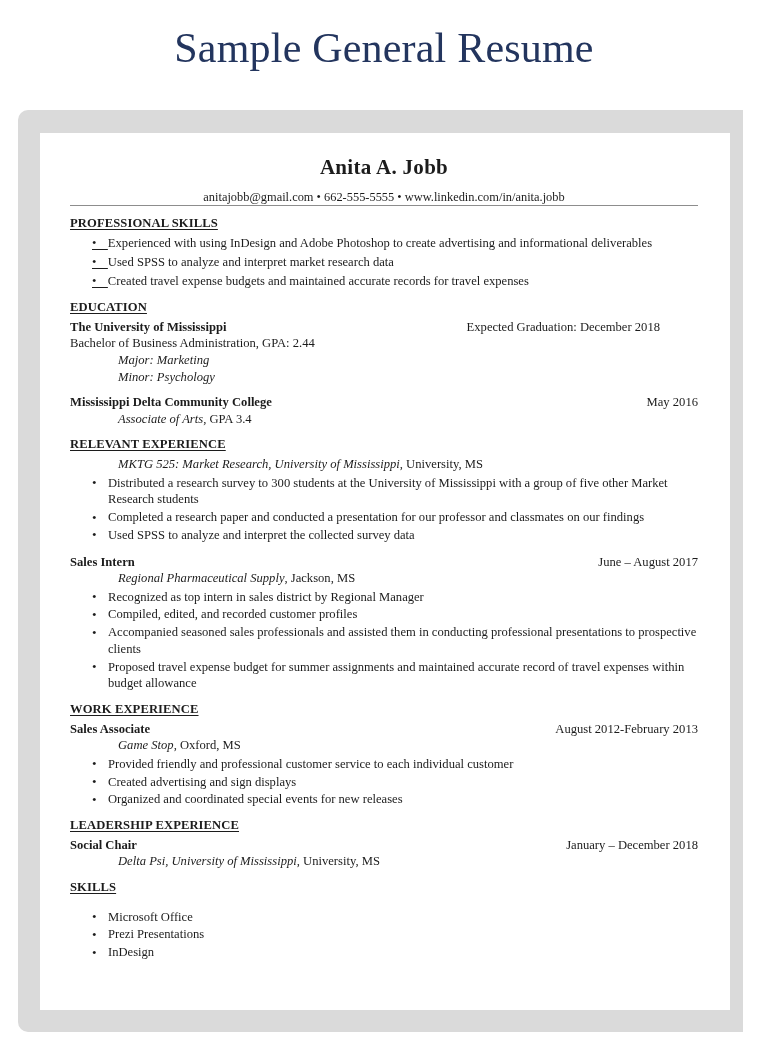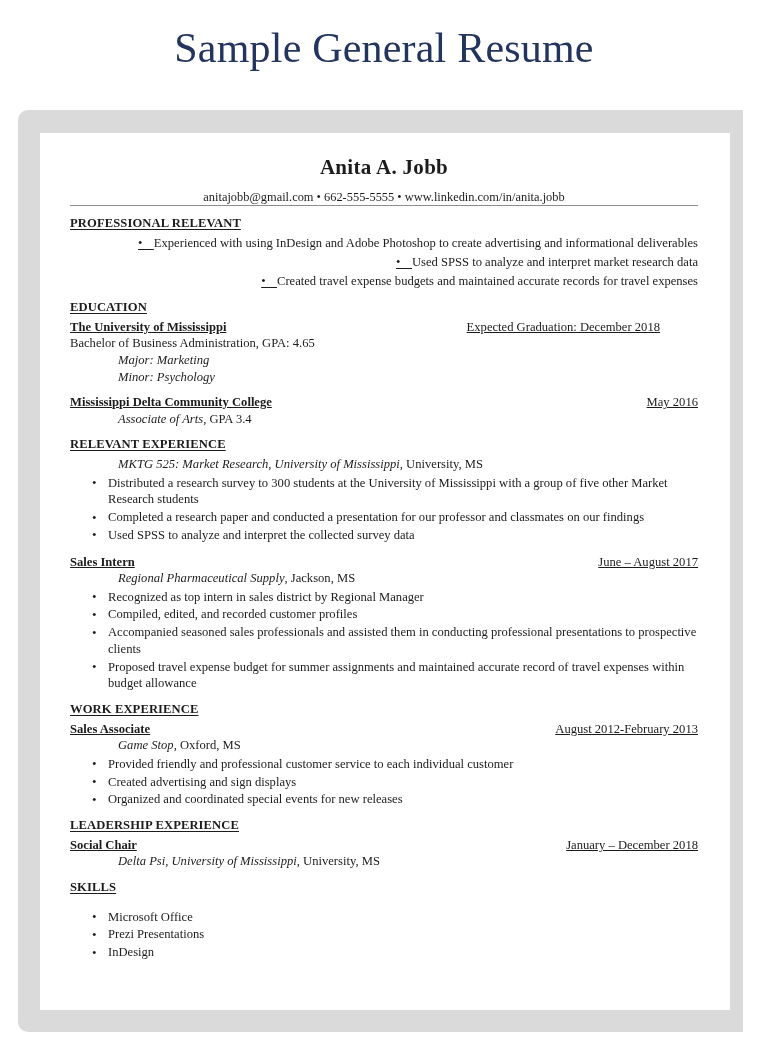--- a/index.html
+++ b/index.html
@@ -80,21 +80,20 @@
     letter-spacing: 0.1px;
     margin: 9px 0 3px 0;
   }
 
   
   .entry-row {
     display: flex;
     justify-content: space-between;
     align-items: flex-end;
     width: 100%;
-    text-decoration: underline;
   }
   .entry-title { font-weight: bold; }
   .entry-date  { white-space: nowrap; text-align: right; }
   .entry-date.inset { margin-right: 38px; }
   .entry-sub   { }
   .ital { font-style: italic; margin-left: 48px; }
 
   .blockgap { height: 9px; }
 
   
@@ -123,21 +122,20 @@
   
   ul.ulist {
     list-style: none;
     margin: 2px 0 0 0;
     padding: 0;
   }
   ul.ulist > li {
     margin: 0 0 2px 0;
     padding-left: 22px;
     line-height: 1.36;
-    text-align: right;
   }
   ul.ulist > li .ubul {
     text-decoration: underline;
     text-underline-offset: 2px;
     letter-spacing: 0.5px;
   }
 
   .skillgap { height: 8px; }
 </style>
 </head>
@@ -149,34 +147,34 @@
 
   <div class="doc-frame"></div>
   <div class="doc-sheet"></div>
 
   <div class="resume">
 
     <div class="cand-name">Anita A. Jobb</div>
     <div class="cand-contact">anitajobb@gmail.com • 662-555-5555 • www.linkedin.com/in/anita.jobb</div>
     <hr class="hrule">
 
-    <div class="sec-head">PROFESSIONAL RELEVANT</div>
+    <div class="sec-head">PROFESSIONAL SKILLS</div>
     <ul class="ulist">
       <li><span class="ubul">•&nbsp;&nbsp;&nbsp;</span><span>Experienced with using InDesign and Adobe Photoshop to create advertising and informational deliverables</span></li>
       <li><span class="ubul">•&nbsp;&nbsp;&nbsp;</span><span>Used SPSS to analyze and interpret market research data</span></li>
       <li><span class="ubul">•&nbsp;&nbsp;&nbsp;</span><span>Created travel expense budgets and maintained accurate records for travel expenses</span></li>
     </ul>
 
     <div class="sec-head">EDUCATION</div>
 
     <div class="entry-row">
       <span class="entry-title">The University of Mississippi</span>
       <span class="entry-date inset">Expected Graduation: December 2018</span>
     </div>
-    <div class="plainline">Bachelor of Business Administration, GPA: 4.65</div>
+    <div class="plainline">Bachelor of Business Administration, GPA: 2.44</div>
     <div class="ital">Major: Marketing</div>
     <div class="ital">Minor: Psychology</div>
 
     <div class="blockgap"></div>
 
     <div class="entry-row">
       <span class="entry-title">Mississippi Delta Community College</span>
       <span class="entry-date">May 2016</span>
     </div>
     <div class="plainline"><span class="ital">Associate of Arts</span><span>, GPA 3.4</span></div>

